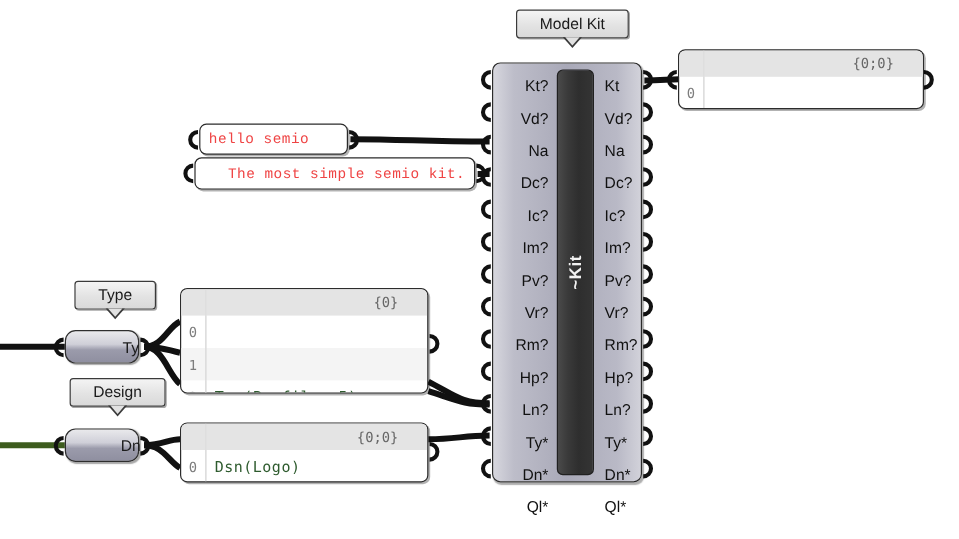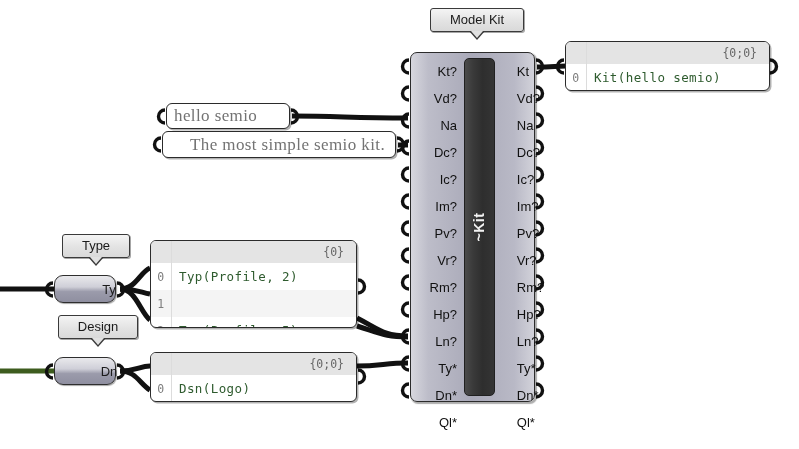--- a/index.html
+++ b/index.html
@@ -63,32 +63,32 @@
     position:absolute;
     box-sizing:border-box;
     border:1.7px solid #2b2b2b;
     border-radius:6px;
     background:#ffffff;
     box-shadow:1.5px 1.5px 0 rgba(0,0,0,.30);
     overflow:hidden;
   }
   .panel.single{display:flex;align-items:center;}
   .panel .ptext{
-    font-family:Liberation Serif, serif;
-    font-size:17px;
-    color:#737373;
+    font-family:Liberation Mono, monospace;
+    font-size:12px;
+    color:#ef4444;
     letter-spacing:.4px;
     padding:0 7px;
     white-space:nowrap;
   }
   .panel .phead{
     height:22px;
     background:#e4e4e4;
     display:flex;align-items:center;justify-content:flex-end;
-    padding-right:12px;
+    padding-right:24px;
     font-family:"DejaVu Sans Mono","Liberation Mono",monospace;
     font-size:11.5px;
     color:#666;
   }
   .panel .prow{
     height:27px;
     display:flex;align-items:center;
     font-family:"DejaVu Sans Mono","Liberation Mono",monospace;
     font-size:12.5px;
     color:#2e5b2e;
@@ -120,21 +120,21 @@
         #d7d7de 0%, #bdbdc9 14%, #a9a9b8 50%, #b9b9c6 84%, #d2d2da 100%);
     box-shadow:1.5px 1.5px 1px rgba(0,0,0,.32);
     display:flex;
   }
   .comp .col{
     flex:0 0 46px;
     display:flex;flex-direction:column;
     padding-top:5px;padding-bottom:5px;
   }
   .comp .col.inp{align-items:flex-end;padding-right:5px;}
-  .comp .col.out{align-items:flex-start;padding-left:7px;margin-left:13px;}
+  .comp .col.out{align-items:flex-start;padding-left:7px;}
   .comp .pin{
     height:27px;line-height:27px;
     font-size:13px;color:#111;
     white-space:nowrap;
     text-align:center;
   }
   .comp .spine{
     flex:0 0 24px;
     margin:5px 2px;
     border-radius:5px;
@@ -258,21 +258,20 @@
 
   <div class="panel single" style="left:162px;top:131px;width:234px;height:27px;padding-left:20px;">
     <div class="ptext">The most simple semio kit.</div>
   </div>
 
   <div class="panel" style="left:150px;top:240px;width:207px;height:88px;">
     <div class="gutter"></div>
     <div class="phead">{0}</div>
     <div class="prow">
       <div class="pidx">0</div>
-      <div class="pval">Typ(Profile, 2)</div>
     </div>
     <div class="prow alt">
       <div class="pidx">1</div>
     </div>
     <div class="prow">
       <div class="pidx">2</div>
       <div class="pval">Typ(Profile, 5)</div>
     </div>
   </div>
 
@@ -283,21 +282,20 @@
       <div class="pidx">0</div>
       <div class="pval">Dsn(Logo)</div>
     </div>
   </div>
 
   <div class="panel" style="left:565px;top:41px;width:205px;height:50px;">
     <div class="gutter"></div>
     <div class="phead">{0;0}</div>
     <div class="prow">
       <div class="pidx">0</div>
-      <div class="pval">Kit(hello semio)</div>
     </div>
   </div>
 
   <div class="comp" style="left:410px;top:52px;width:125px;height:350px;">
     <div class="col inp">
       <div class="pin">Kt?</div>
       <div class="pin">Vd?</div>
       <div class="pin">Na</div>
       <div class="pin">Dc?</div>
       <div class="pin">Ic?</div>

